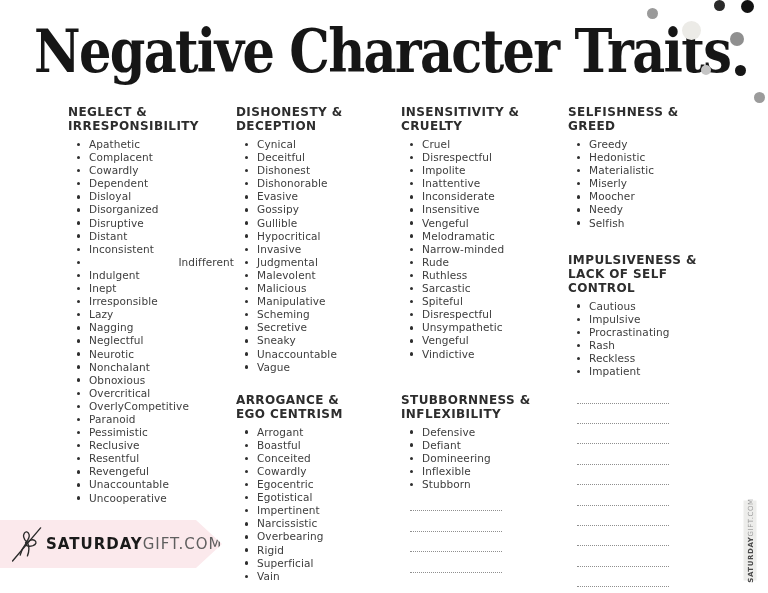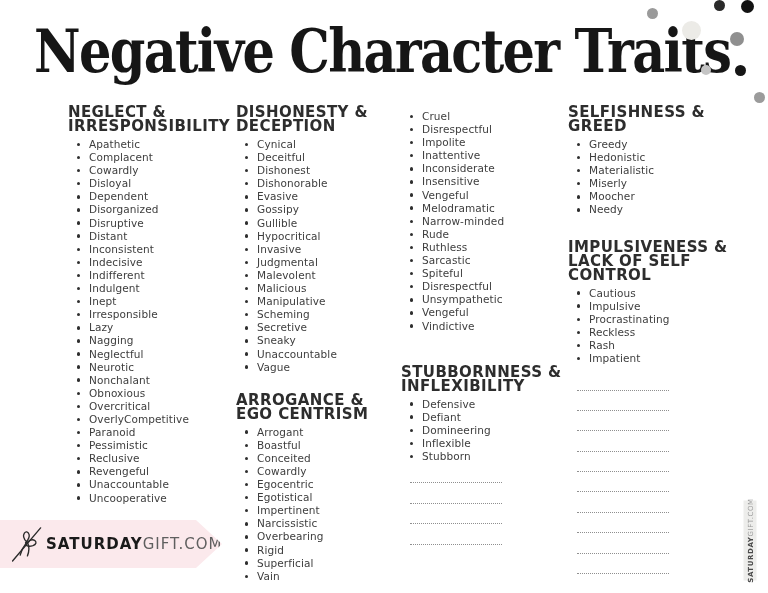--- a/index.html
+++ b/index.html
@@ -21,21 +21,21 @@
   .dot { position:absolute; border-radius:50%; }
 
   
   .column { position:absolute; top:105px; width:166px; }
   .col-1 { left:68px; }
   .col-2 { left:236px; }
   .col-3 { left:401px; }
   .col-4 { left:568px; }
 
   .section-heading {
-    font-size:15px; font-weight:700; color:#2d2d2d;
+    font-size:12px; font-weight:700; color:#2d2d2d;
     line-height:14px; letter-spacing:0.4px;
   }
   .trait-list { list-style:none; margin-top:5px; }
   .trait-item {
     position:relative; padding-left:21px;
     font-size:10.5px; line-height:13.1px; color:#3d3d3d; letter-spacing:0.1px;
     white-space:nowrap;
   }
   .trait-item::before {
     content:""; position:absolute; left:9px; top:4.8px;
@@ -95,42 +95,42 @@
   <div class="column col-1">
       <div class="section">
         <div class="section-heading" style="color: rgb(45, 45, 45);">
           <div>NEGLECT &amp;</div>
           <div>IRRESPONSIBILITY</div>
         </div>
         <ul class="trait-list">
           <li class="trait-item" style="color: rgb(61, 61, 61);">Apathetic</li>
           <li class="trait-item" style="color: rgb(61, 61, 61);">Complacent</li>
           <li class="trait-item" style="color: rgb(61, 61, 61);">Cowardly</li>
+          <li class="trait-item" style="color: rgb(61, 61, 61);">Dependent</li>
           <li class="trait-item" style="color: rgb(61, 61, 61);">Disloyal</li>
-          <li class="trait-item" style="color: rgb(61, 61, 61);">Dependent</li>
           <li class="trait-item" style="color: rgb(61, 61, 61);">Disorganized</li>
           <li class="trait-item" style="color: rgb(61, 61, 61);">Disruptive</li>
           <li class="trait-item" style="color: rgb(61, 61, 61);">Distant</li>
           <li class="trait-item" style="color: rgb(61, 61, 61);">Inconsistent</li>
-          <li class="trait-item" style="color: rgb(61, 61, 61);">Indecisive</li>
-          <li class="trait-item" style="color: rgb(61, 61, 61);">Indifferent</li>
+          <li class="trait-item" style="color: rgb(61, 61, 61); text-align: right;">Indifferent</li>
           <li class="trait-item" style="color: rgb(61, 61, 61);">Indulgent</li>
           <li class="trait-item" style="color: rgb(61, 61, 61);">Inept</li>
           <li class="trait-item" style="color: rgb(61, 61, 61);">Irresponsible</li>
           <li class="trait-item" style="color: rgb(61, 61, 61);">Lazy</li>
           <li class="trait-item" style="color: rgb(61, 61, 61);">Nagging</li>
           <li class="trait-item" style="color: rgb(61, 61, 61);">Neglectful</li>
           <li class="trait-item" style="color: rgb(61, 61, 61);">Neurotic</li>
           <li class="trait-item" style="color: rgb(61, 61, 61);">Nonchalant</li>
           <li class="trait-item" style="color: rgb(61, 61, 61);">Obnoxious</li>
           <li class="trait-item" style="color: rgb(61, 61, 61);">Overcritical</li>
           <li class="trait-item" style="color: rgb(61, 61, 61);">OverlyCompetitive</li>
           <li class="trait-item" style="color: rgb(61, 61, 61);">Paranoid</li>
           <li class="trait-item" style="color: rgb(61, 61, 61);">Pessimistic</li>
           <li class="trait-item" style="color: rgb(61, 61, 61);">Reclusive</li>
+          <li class="trait-item" style="color: rgb(61, 61, 61);">Resentful</li>
           <li class="trait-item" style="color: rgb(61, 61, 61);">Revengeful</li>
           <li class="trait-item" style="color: rgb(61, 61, 61);">Unaccountable</li>
           <li class="trait-item" style="color: rgb(61, 61, 61);">Uncooperative</li>
         </ul>
         <ul class="trait-list after-banner">
           <li class="trait-item" style="color: rgb(61, 61, 61);">Withdrawn</li>
         </ul>
       </div>
     </div>
   <div class="column col-2">
@@ -176,20 +176,24 @@
           <li class="trait-item" style="color: rgb(61, 61, 61);">Narcissistic</li>
           <li class="trait-item" style="color: rgb(61, 61, 61);">Overbearing</li>
           <li class="trait-item" style="color: rgb(61, 61, 61);">Rigid</li>
           <li class="trait-item" style="color: rgb(61, 61, 61);">Superficial</li>
           <li class="trait-item" style="color: rgb(61, 61, 61);">Vain</li>
         </ul>
       </div>
     </div>
   <div class="column col-3">
       <div class="section">
+        <div class="section-heading" style="color: rgb(45, 45, 45);">
+          <div>INSENSITIVITY &amp;</div>
+          <div>CRUELTY</div>
+        </div>
         <ul class="trait-list">
           <li class="trait-item" style="color: rgb(61, 61, 61);">Cruel</li>
           <li class="trait-item" style="color: rgb(61, 61, 61);">Disrespectful</li>
           <li class="trait-item" style="color: rgb(61, 61, 61);">Impolite</li>
           <li class="trait-item" style="color: rgb(61, 61, 61);">Inattentive</li>
           <li class="trait-item" style="color: rgb(61, 61, 61);">Inconsiderate</li>
           <li class="trait-item" style="color: rgb(61, 61, 61);">Insensitive</li>
           <li class="trait-item" style="color: rgb(61, 61, 61);">Vengeful</li>
           <li class="trait-item" style="color: rgb(61, 61, 61);">Melodramatic</li>
           <li class="trait-item" style="color: rgb(61, 61, 61);">Narrow-minded</li>
@@ -229,33 +233,34 @@
           <div>SELFISHNESS &amp;</div>
           <div>GREED</div>
         </div>
         <ul class="trait-list">
           <li class="trait-item" style="color: rgb(61, 61, 61);">Greedy</li>
           <li class="trait-item" style="color: rgb(61, 61, 61);">Hedonistic</li>
           <li class="trait-item" style="color: rgb(61, 61, 61);">Materialistic</li>
           <li class="trait-item" style="color: rgb(61, 61, 61);">Miserly</li>
           <li class="trait-item" style="color: rgb(61, 61, 61);">Moocher</li>
           <li class="trait-item" style="color: rgb(61, 61, 61);">Needy</li>
+          <li class="trait-item" style="color: rgb(61, 61, 61);">Selfish</li>
         </ul>
       </div>
       <div class="section">
         <div class="section-heading" style="color: rgb(45, 45, 45);">
           <div>IMPULSIVENESS &amp;</div>
           <div>LACK OF SELF CONTROL</div>
         </div>
         <ul class="trait-list">
           <li class="trait-item" style="color: rgb(61, 61, 61);">Cautious</li>
           <li class="trait-item" style="color: rgb(61, 61, 61);">Impulsive</li>
           <li class="trait-item" style="color: rgb(61, 61, 61);">Procrastinating</li>
+          <li class="trait-item" style="color: rgb(61, 61, 61);">Rash</li>
           <li class="trait-item" style="color: rgb(61, 61, 61);">Reckless</li>
-          <li class="trait-item" style="color: rgb(61, 61, 61);">Rash</li>
           <li class="trait-item" style="color: rgb(61, 61, 61);">Impatient</li>
         </ul>
         <div>
           <div class="blank-line" style="border-bottom-color: rgb(143, 143, 143);"></div>
           <div class="blank-line" style="border-bottom-color: rgb(143, 143, 143);"></div>
           <div class="blank-line" style="border-bottom-color: rgb(143, 143, 143);"></div>
           <div class="blank-line" style="border-bottom-color: rgb(143, 143, 143);"></div>
           <div class="blank-line" style="border-bottom-color: rgb(143, 143, 143);"></div>
           <div class="blank-line" style="border-bottom-color: rgb(143, 143, 143);"></div>
           <div class="blank-line" style="border-bottom-color: rgb(143, 143, 143);"></div>

